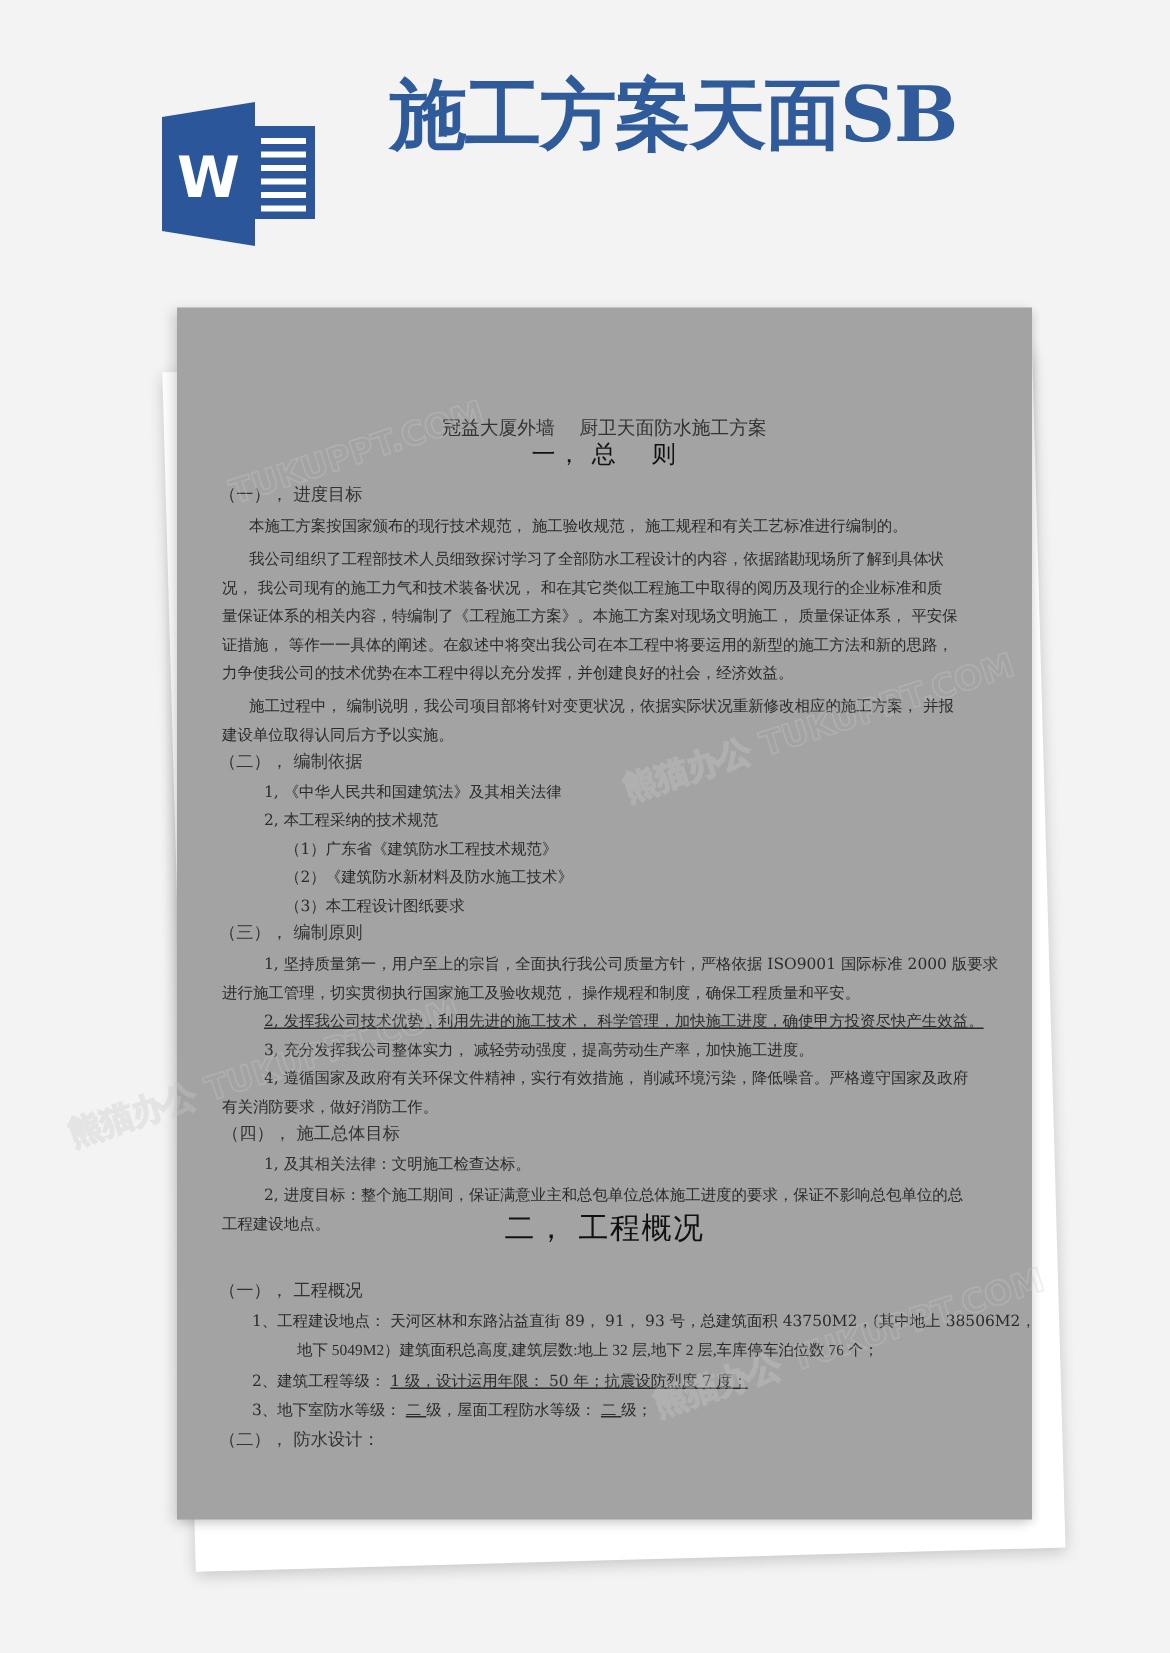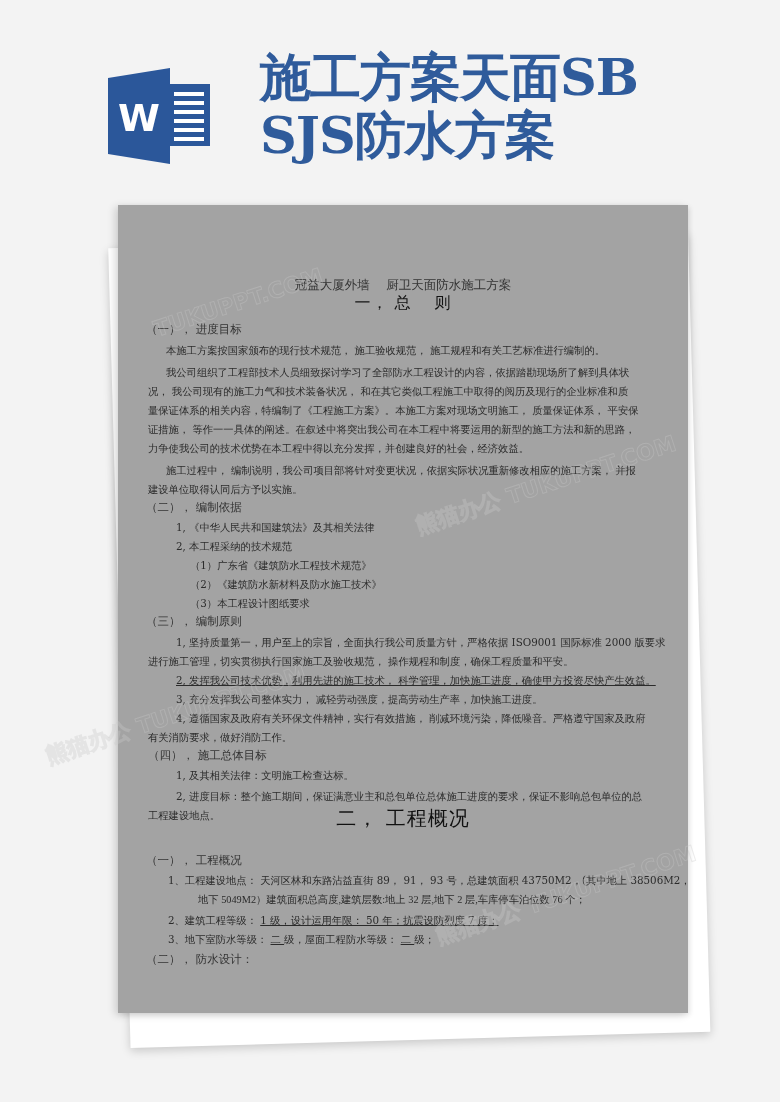--- a/index.html
+++ b/index.html
@@ -31,21 +31,20 @@
       <rect x="66" y="42" width="30" height="4"></rect>
       <rect x="66" y="51" width="30" height="4"></rect>
       <rect x="66" y="60" width="30" height="4"></rect>
       <rect x="66" y="69" width="30" height="4"></rect>
     </g>
     <polygon points="0,10 62,0 62,96 0,86" fill="#2b579a"></polygon>
     <text x="31" y="63" text-anchor="middle" font-family="DejaVu Sans, sans-serif" font-weight="bold" font-size="38" fill="#ffffff">W</text>
   </svg>
   <div class="title">
     <span>施工方案天面SB</span>
-    <span>SJS防水方案</span>
   </div>
 </div>
 
 <div class="sheet-back"></div>
 <div class="sheet-front">
   <div class="doc">
     <div class="line doc-title">冠益大厦外墙　 厨卫天面防水施工方案</div>
     <div class="line h1" style="top:88px;">一，  总　  则</div>
 
     <div class="line h2" style="left:28px;top:117px;">（一），  进度目标</div>

